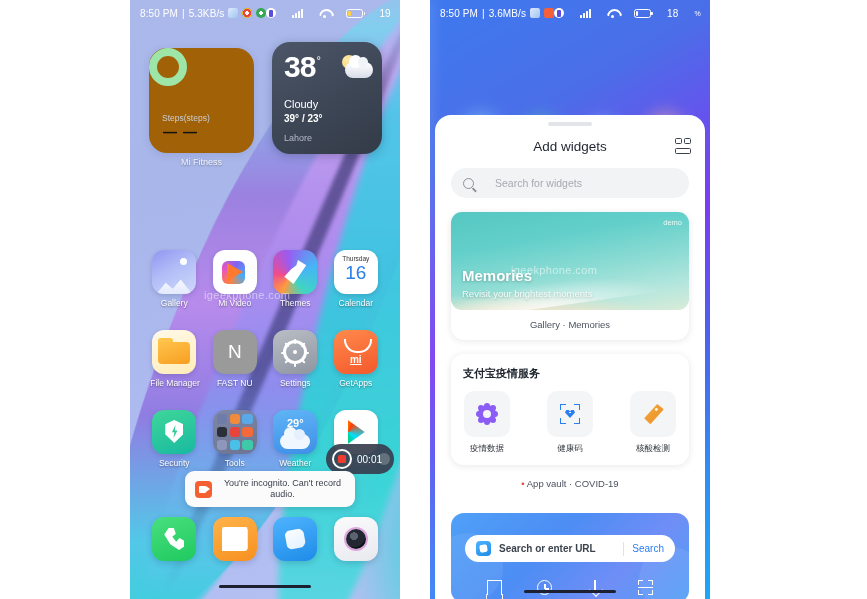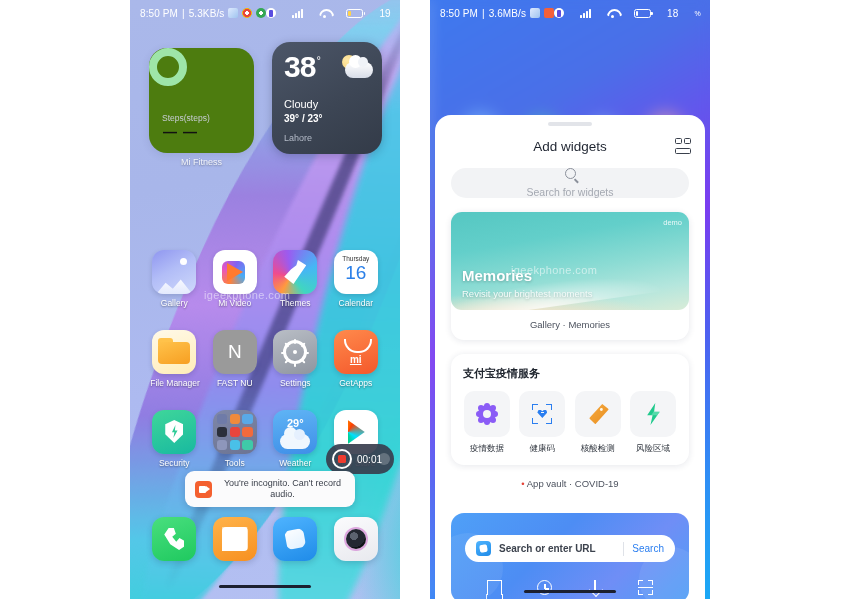--- a/index.html
+++ b/index.html
@@ -108,21 +108,21 @@
   .wifi-ic::after{ content:''; position:absolute; left:4px; bottom:0; width:3px;height:3px;background:#fff;border-radius:50%; }
   .batt { width:17px; height:9px; border:1.2px solid #fff; border-radius:2.5px; position:relative; padding:1px; }
   .batt::after{content:'';position:absolute;right:-3px;top:2.4px;width:1.6px;height:3px;background:#fff;border-radius:0 1px 1px 0;}
   .batt i { display:block; height:100%; background:#ffd24a; border-radius:1px; }
   .nfc-dot { width:10px;height:10px;border-radius:50%;background:#fff;position:relative; }
   .nfc-dot::after{content:'';position:absolute;left:3px;top:1.6px;width:4px;height:7px;background:#5a4de0;border-radius:1px;}
 
   
   .fitness-widget {
     position:absolute; left:19px; top:48px; width:105px; height:105px;
-    background:#4d7c0f; border-radius:18px; box-shadow: 0 2px 8px rgba(40,50,90,.12);
+    background:#a16207; border-radius:18px; box-shadow: 0 2px 8px rgba(40,50,90,.12);
     padding:0;
   }
   .ring {
     width:38px;height:38px;border-radius:50%;
     border:8px solid #9ee5a8; box-sizing:border-box;
   }
   .steps-label { position:absolute; left:13px; bottom:30px; font-size:8.5px; color:#c9cdd6; }
   .steps-val { position:absolute; left:14px; bottom:14px; font-size:14px; font-weight:bold; color:#111; letter-spacing:1px; line-height:1; }
   .widget-caption {
     position:absolute; left:19px; top:157px; width:105px; text-align:center;
@@ -274,21 +274,21 @@
   .sheet-head { position:relative; height:40px; display:flex;align-items:center;justify-content:center; }
   .sheet-title { font-size:13.5px; color:#1e2430; }
   .grid-btn { position:absolute; right:14px; top:12px; width:16px;height:16px; }
   .grid-btn span { position:absolute; border:1.4px solid #3a404c; border-radius:1.5px; }
   .gb-a{left:0;top:0;width:7px;height:6px;}
   .gb-b{right:0;top:0;width:7px;height:6px;}
   .gb-c{left:0;bottom:0;width:16px;height:6px;}
 
   .search-bar {
     margin:2px 16px 0; height:30px; background:#f2f3f5; border-radius:15px;
-    display:flex; align-items:center; gap:7px; padding:0 12px;flex-direction:column;
+    display:flex; align-items:center; gap:21px; padding:0 12px;
   }
   .mag { width:11px;height:11px;border:1.5px solid #8b909b;border-radius:50%;position:relative;flex:none; }
   .mag::after{content:'';position:absolute;right:-4px;bottom:-3px;width:5px;height:1.5px;background:#8b909b;transform:rotate(45deg);}
   .search-ph { font-size:10.5px; color:#a5a9b2; }
 
   .w-card {
     margin:14px 16px 0; background:#fff; border-radius:13px;
     box-shadow:0 1px 7px rgba(30,40,70,.11);
   }
   .memories {
@@ -635,26 +635,20 @@
                   </div>
               </div>
               <div class="covid-lb">健康码</div>
             </div>
             <div class="covid-item">
               <div class="covid-tile">
                   <div class="tube"></div>
                 </div>
               <div class="covid-lb">核酸检测</div>
             </div>
-            <div class="covid-item">
-              <div class="covid-tile">
-                  <div class="bolt"></div>
-                </div>
-              <div class="covid-lb">风险区域</div>
-            </div>
           </div>
         </div>
       </div>
       <div class="w-label" style="margin-top:4px">
         <span class="dot">•</span>
         <span>App vault · COVID-19</span>
       </div>
 
       <div class="browser-w">
         <div class="br-blob" style="left:-18px;top:20px;width:70px;height:70px;"></div>

